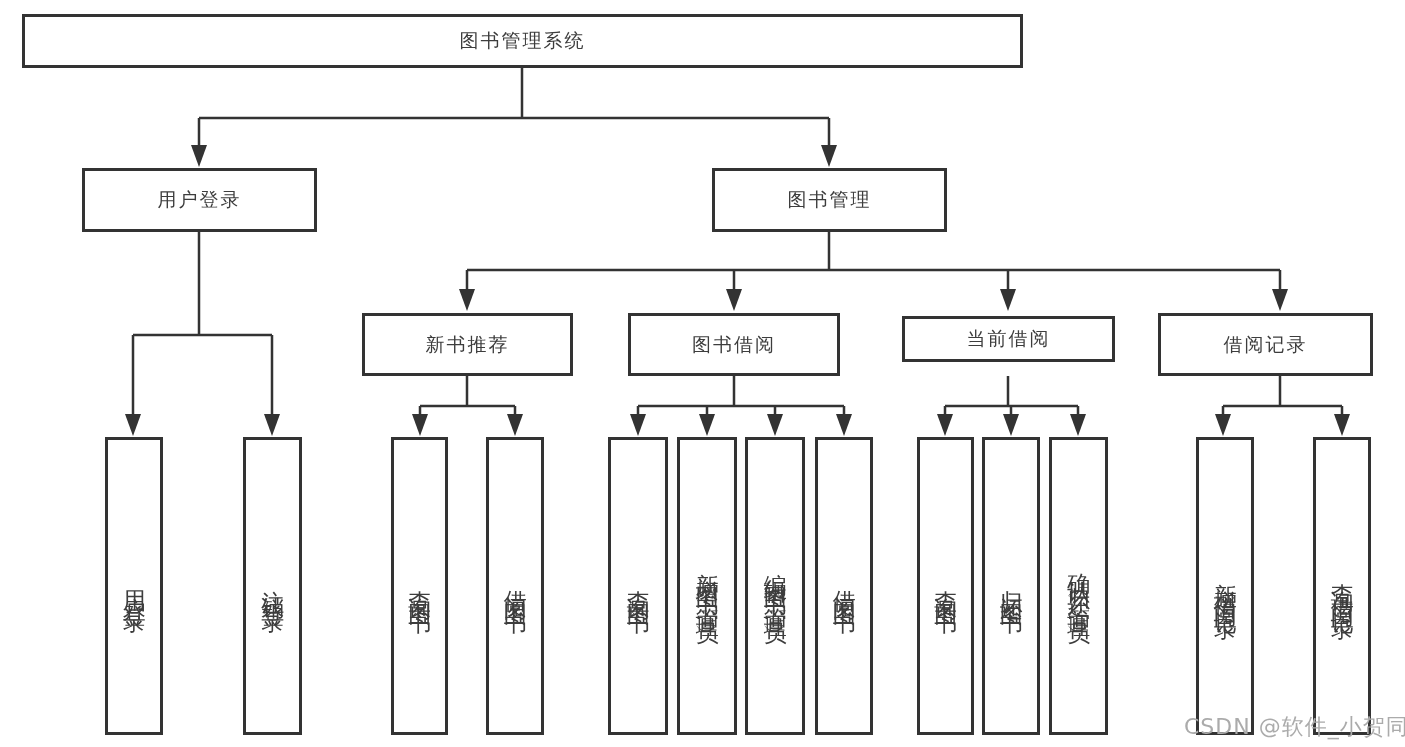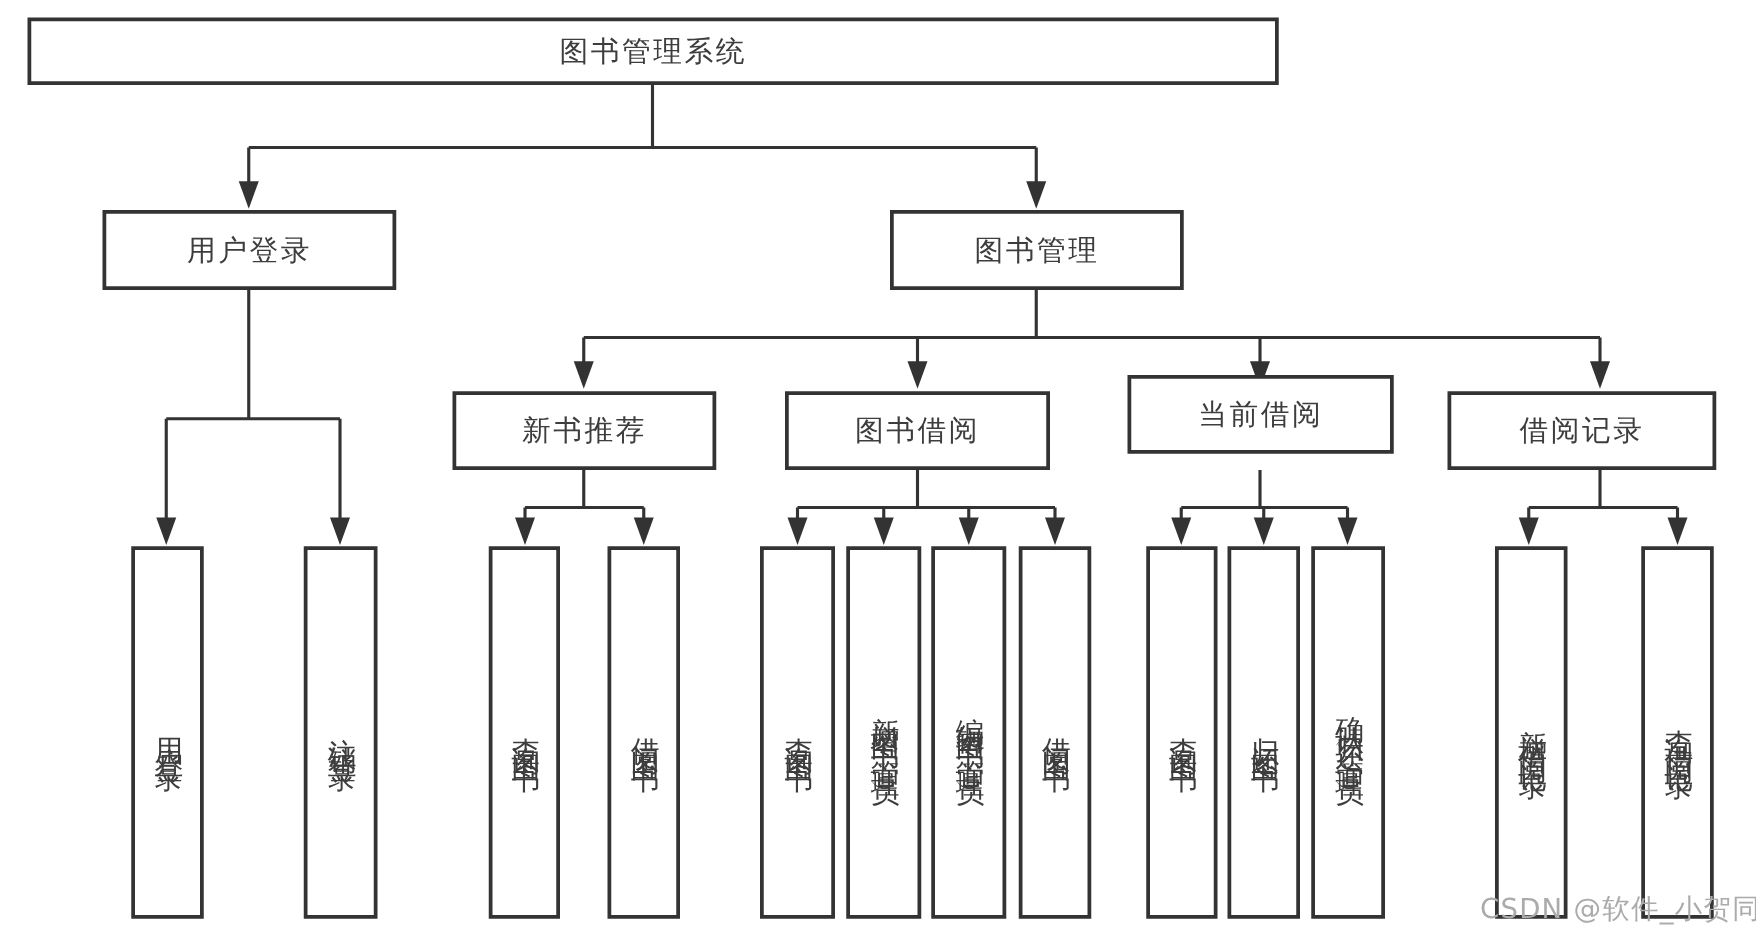--- a/index.html
+++ b/index.html
@@ -26,21 +26,21 @@
     box-sizing: border-box;
     background: #ffffff;
     border: 3px solid #333333;
     display: flex;
     align-items: center;
     justify-content: center;
     color: #3d3d3d;
     z-index: 2;
   }
   .box.h .lbl {
-    font-size: 23px;
+    font-size: 19px;
     letter-spacing: 2px;
     white-space: nowrap;
   }
   .box.v .lbl {
     writing-mode: vertical-rl;
     text-orientation: mixed;
     font-size: 23px;
     letter-spacing: 7px;
     line-height: 1.1;
   }
@@ -110,21 +110,21 @@
   <div class="box h" style="left:362px;top:313px;width:211px;height:63px">
     <span class="lbl">新书推荐</span>
   </div>
 
   <div class="box h" style="left:712px;top:168px;width:235px;height:64px">
     <span class="lbl">图书管理</span>
   </div>
   <div class="box h" style="left:628px;top:313px;width:212px;height:63px">
     <span class="lbl">图书借阅</span>
   </div>
-  <div class="box h" style="left:902px;top:300px;width:213px;height:63px">
+  <div class="box h" style="left:902px;top:316px;width:213px;height:46px">
     <span class="lbl">当前借阅</span>
   </div>
   <div class="box h" style="left:1158px;top:313px;width:215px;height:63px">
     <span class="lbl">借阅记录</span>
   </div>
 
   <div class="box v" style="left:105px;top:437px;width:58px;height:298px">
     <span class="lbl">用户登录</span>
   </div>
   <div class="box v" style="left:243px;top:437px;width:59px;height:298px">

